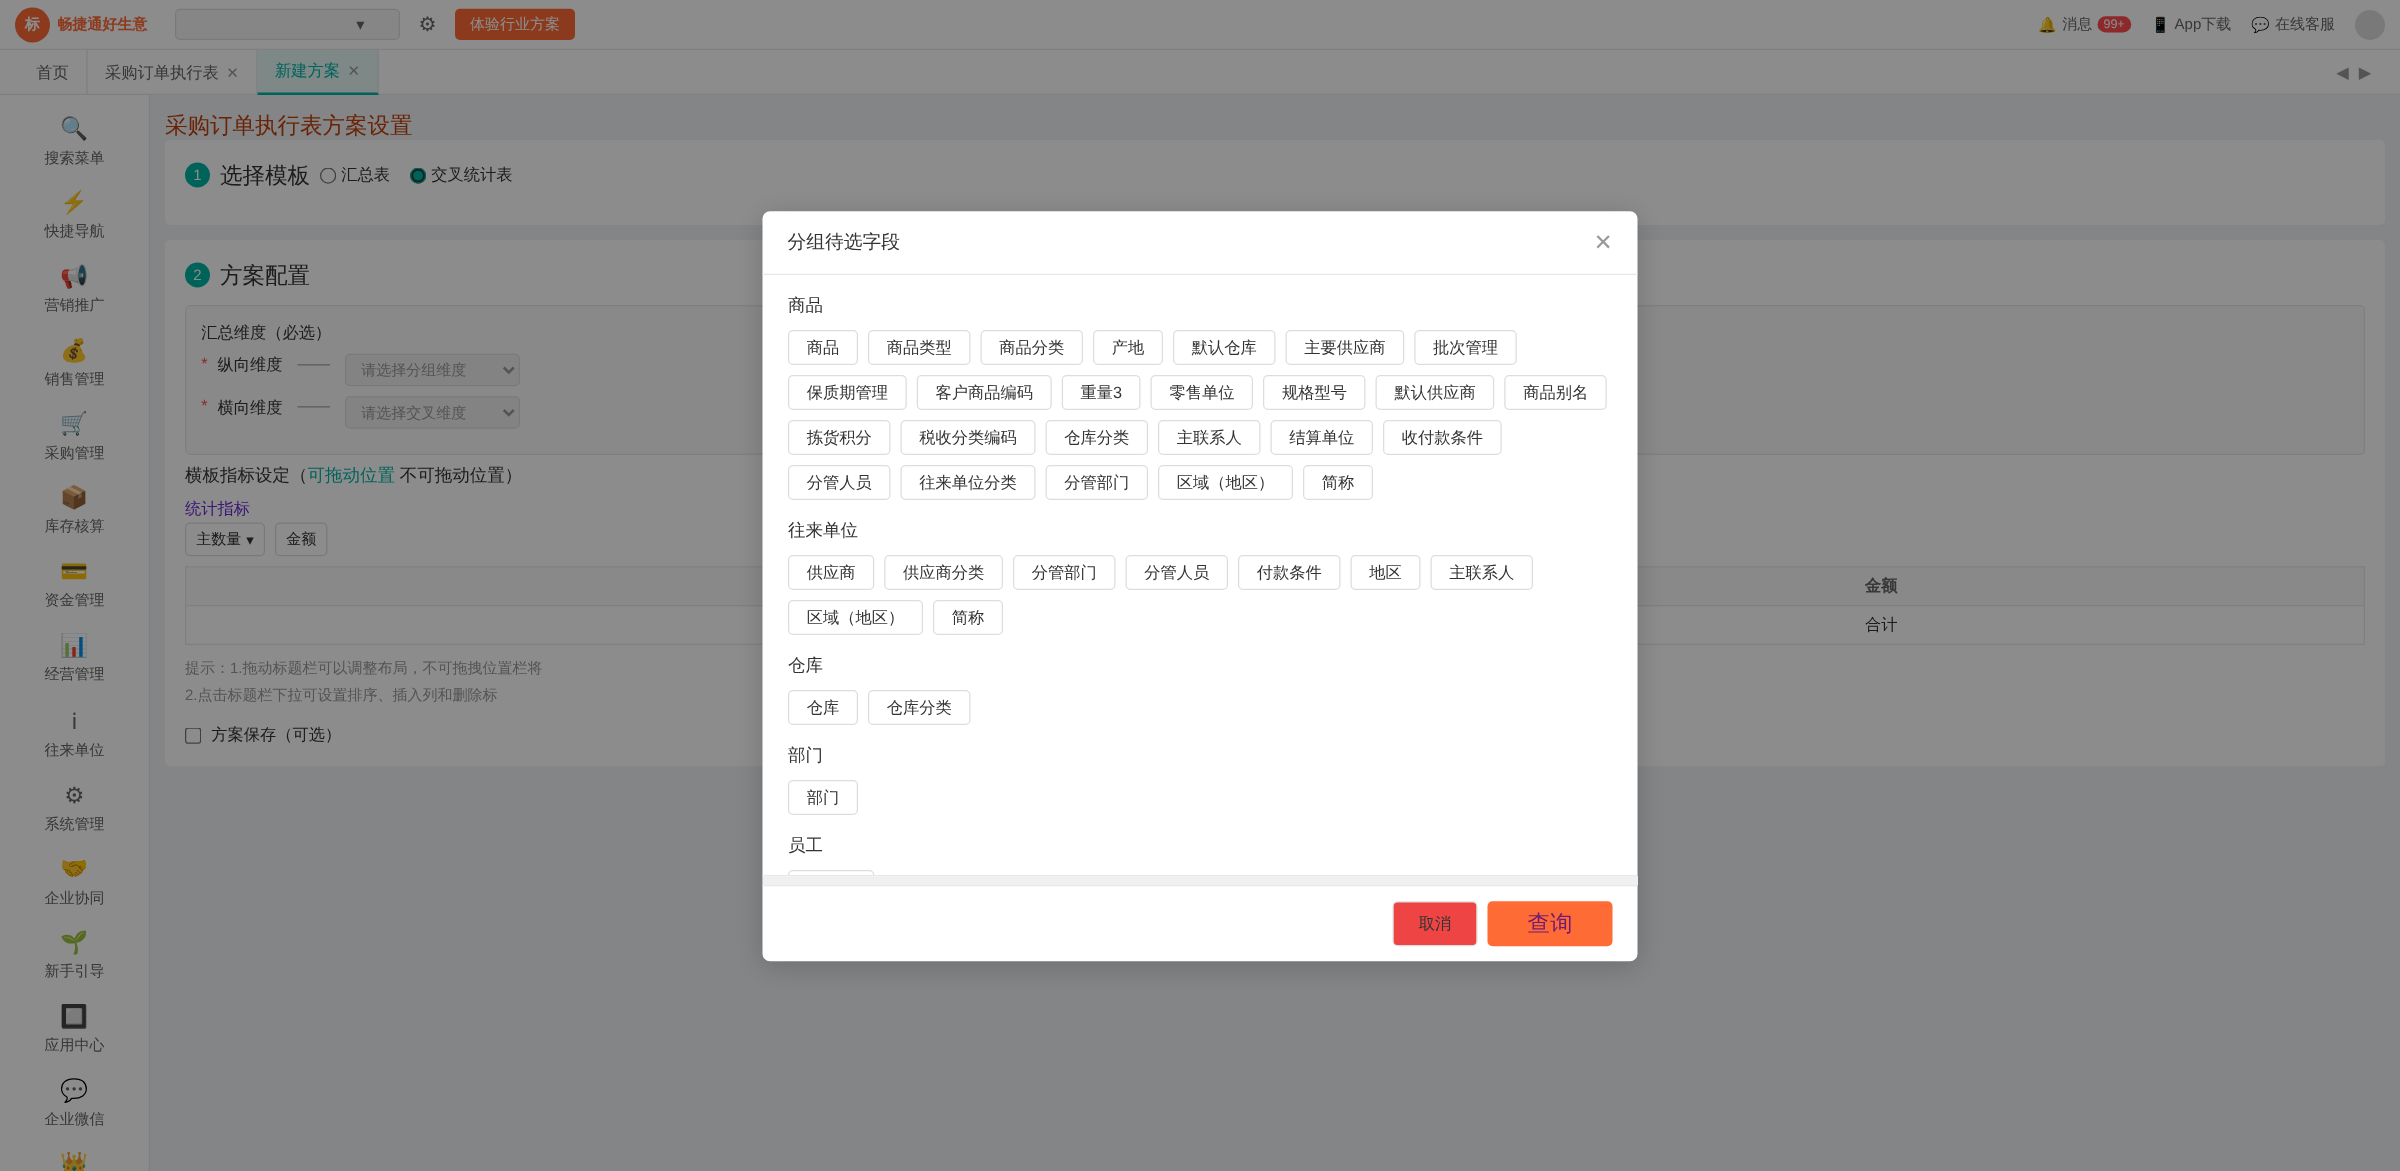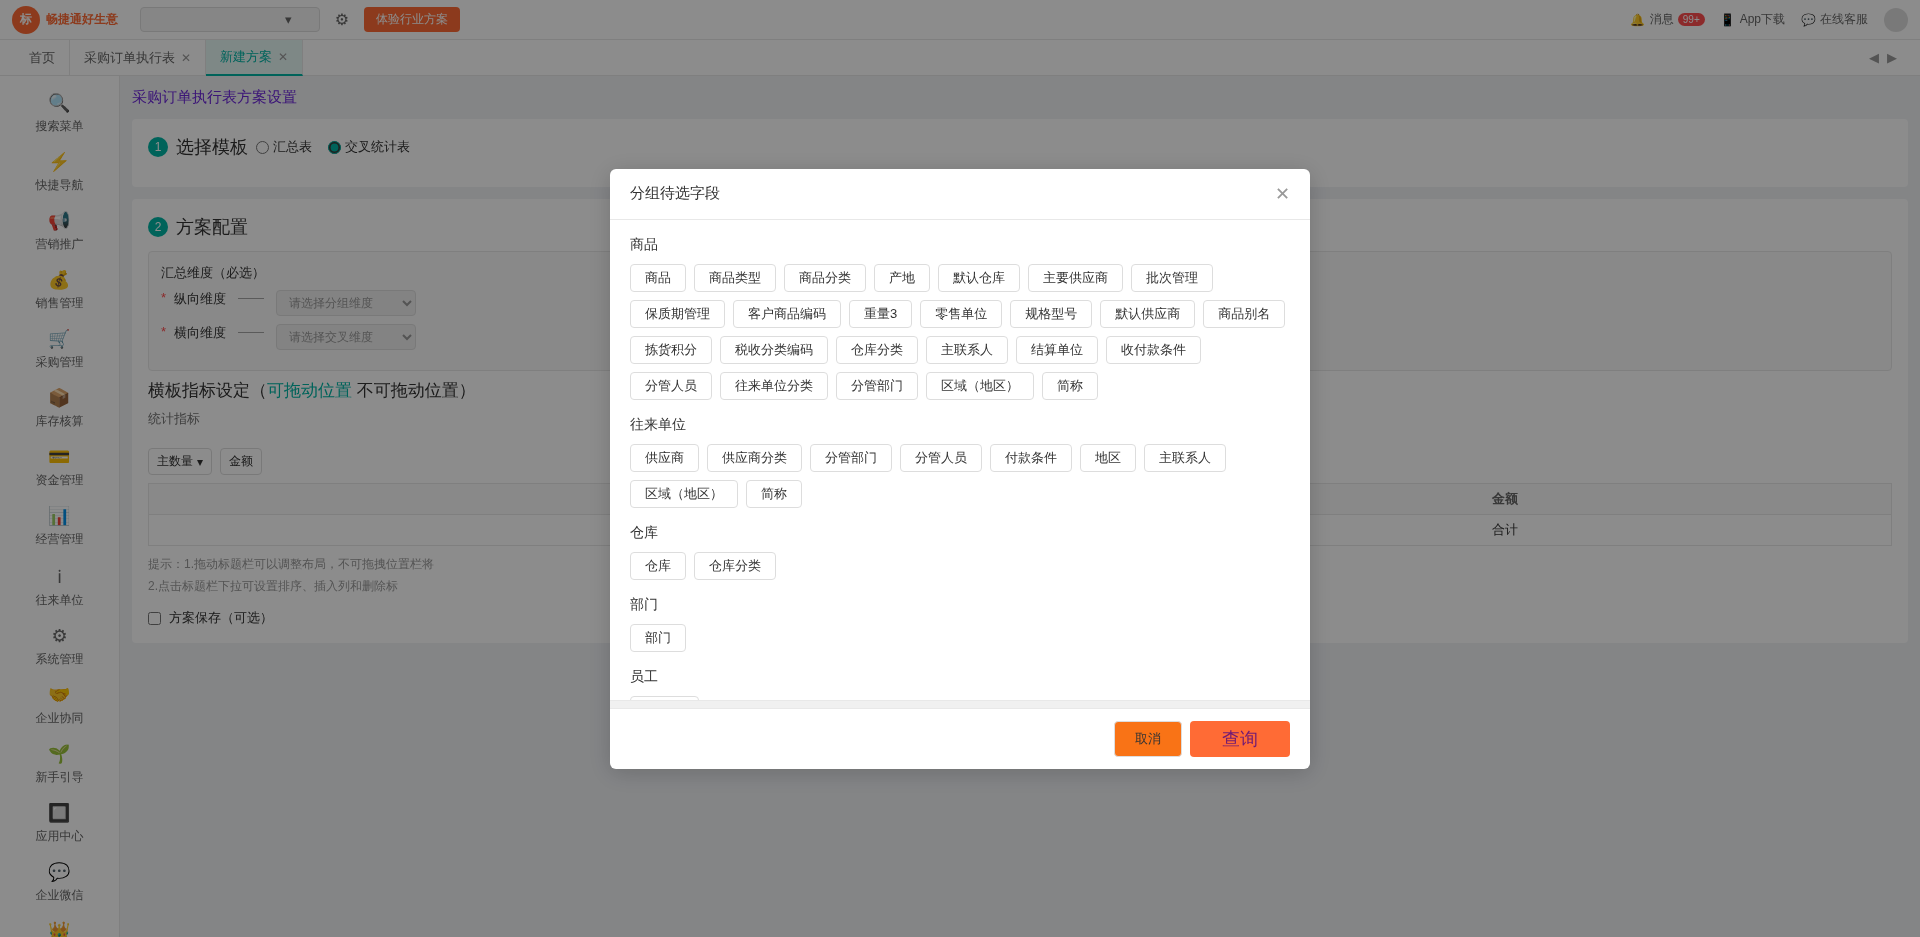--- a/index.html
+++ b/index.html
@@ -83,21 +83,21 @@
     .sidebar-item .icon { font-size: 18px; }
 
     
     .content-area {
       flex: 1;
       padding: 12px;
       overflow: auto;
       background: #f0f2f5;
       position: relative;
     }
-    .page-title { font-size: 15px; color: #6d28d9; margin-bottom: 12px; }
+    .page-title { font-size: 18px; color: #c2410c; }
 
     
     .form-card {
       background: #fff;
       border-radius: 4px;
       padding: 16px;
       margin-bottom: 12px;
     }
     .step-label {
       display: flex;
@@ -125,21 +125,21 @@
     .dash { color: #999; margin: 0 4px; }
     .config-select {
       border: 1px solid #ddd;
       border-radius: 4px;
       padding: 4px 8px;
       font-size: 12px;
       color: #999;
       min-width: 140px;
     }
 
-    .section-label { font-size: 13px; color: #737373; margin-bottom: 20px; }
+    .section-label { font-size: 13px; color: #6d28d9; margin-bottom: 2px; }
     .stat-row { display: flex; gap: 8px; margin-bottom: 8px; }
     .stat-dropdown {
       display: flex; align-items: center; gap: 4px;
       border: 1px solid #ddd; border-radius: 4px; padding: 4px 8px;
       font-size: 12px; cursor: pointer;
     }
 
     .indicator-table { width: 100%; border-collapse: collapse; }
     .indicator-table th, .indicator-table td {
       border: 1px solid #e8e8e8;
@@ -218,21 +218,21 @@
     .modal-hscroll {
       height: 8px;
       background: #f0f0f0;
       border-top: 1px solid #e8e8e8;
       flex-shrink: 0;
       overflow-x: auto;
     }
     .modal-hscroll-inner { width: 200%; height: 8px; }
 
     .btn-cancel {
-      border: 1px solid #ddd; background: #f97316; border-radius: 4px;
+      border: 1px solid #ddd; background: #ef4444; border-radius: 4px;
       padding: 6px 20px; cursor: pointer; font-size: 13px; color: #333;
     }
     .btn-confirm {
       border: none; background: #ff6b35; border-radius: 4px;
       padding: 6px 32px; cursor: pointer; font-size: 18px; color: #701a75;
     }
 
     .header-user { display: flex; align-items: center; gap: 4px; cursor: pointer; }
     .user-avatar { width: 24px; height: 24px; border-radius: 50%; background: #ddd; }
   </style>
@@ -396,21 +396,21 @@
         <div class="config-row">
           <span class="required-star">*</span>
           <span class="config-label">横向维度</span>
           <span class="dash">——</span>
           <select class="config-select">
             <option>请选择交叉维度</option>
           </select>
         </div>
       </div>
 
-      <div style="font-size:17px;color:#333;margin-bottom:8px;">
+      <div style="font-size:14px;color:#333;margin-bottom:8px;">
         横板指标设定（<span style="color:#00b5a5;">可拖动位置</span>  <span>不可拖动位置）</span>
       </div>
 
       <div class="section-label">统计指标</div>
       <div class="stat-row">
         <div class="stat-dropdown">
           <span>主数量</span>
           <span>▾</span>
         </div>
         <div class="stat-dropdown">

